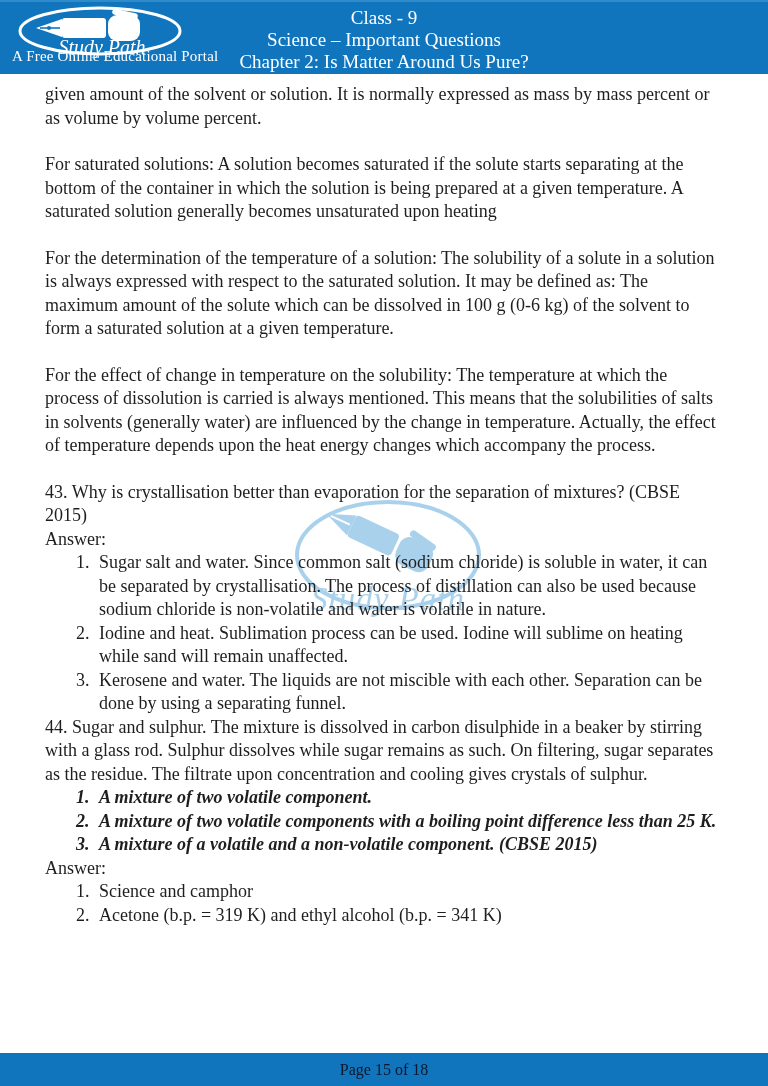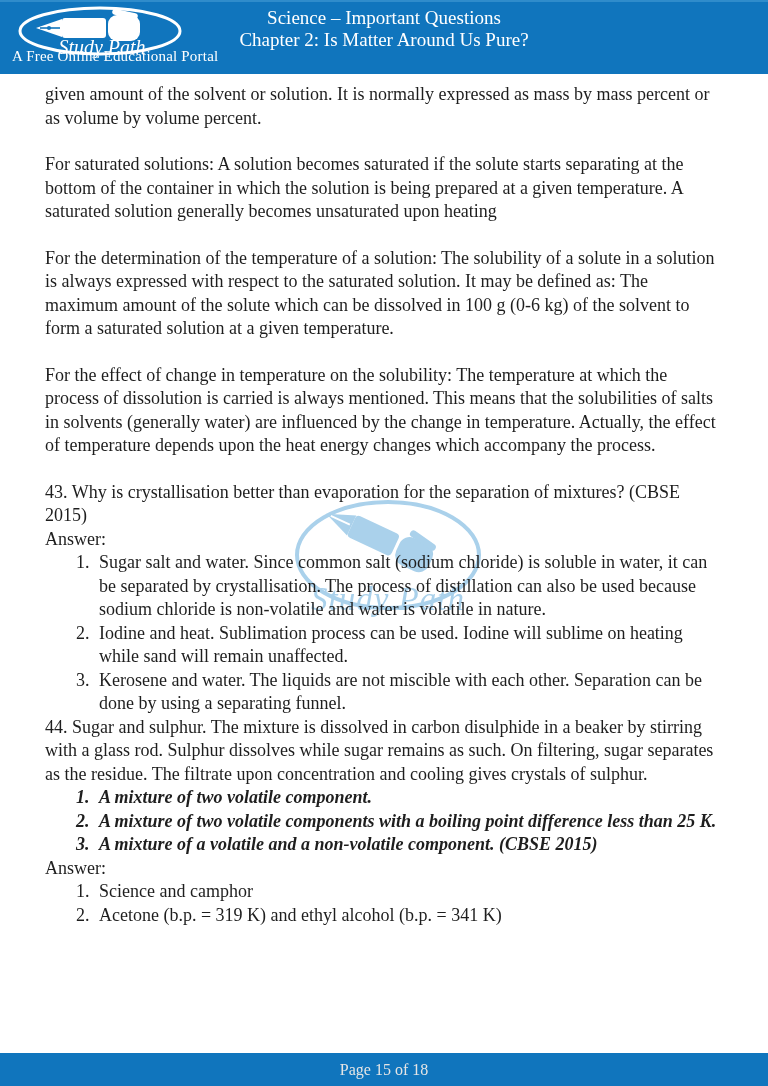--- a/index.html
+++ b/index.html
@@ -49,21 +49,21 @@
   .bold { font-weight: 400; }
   ol.ans-list { margin: 0 0 0 0; padding-left: 49px; }
   ol.ans-list li { padding-left: 5px; }
   ol.ans-list.bold-items li { font-weight: 700; font-style: italic; }
   .after-gap { margin-bottom: 23px; }
   
   .footer {
     flex: 0 0 33px; height: 33px;
     background: #1075BD;
     display: flex; align-items: center; justify-content: center;
-    color: #e5e5e5; font-size: 16px;
+    color: #0f172a; font-size: 16px;
   }
   .footer span { margin: 0 2px; }
   .fw-b { font-weight: 400; }
 </style>
 </head>
 <body>
 
 <div class="page">
 
   <div class="header">
@@ -77,20 +77,21 @@
           <rect x="50" y="12" width="44" height="20" rx="3" fill="#ffffff"></rect>
           <line x1="52" y1="22" x2="92" y2="22" stroke="#1075BD" stroke-width="0"></line>
           <rect x="96" y="9" width="32" height="26" rx="9" fill="#ffffff"></rect>
           <rect x="100" y="5" width="26" height="6" rx="3" fill="#ffffff" transform="rotate(12 113 8)"></rect>
         </g>
         <text x="90" y="48" text-anchor="middle" font-family="Liberation Serif, serif" font-style="italic" font-size="20" fill="#ffffff">Study Path</text>
       </svg>
       <div class="logo-tagline">A Free Online Educational Portal</div>
     </div>
     <div class="header-titles">
+      <div>Class - 9</div>
       <div>Science – Important Questions</div>
       <div>Chapter 2: Is Matter Around Us Pure?</div>
     </div>
   </div>
 
   <div class="main">
 
     <svg class="watermark" width="192" height="122" viewBox="0 0 192 122">
       <ellipse cx="96" cy="57" rx="91" ry="53" fill="none" stroke="#A6CFEA" stroke-width="4"></ellipse>
       <g transform="rotate(25 95 44)">

